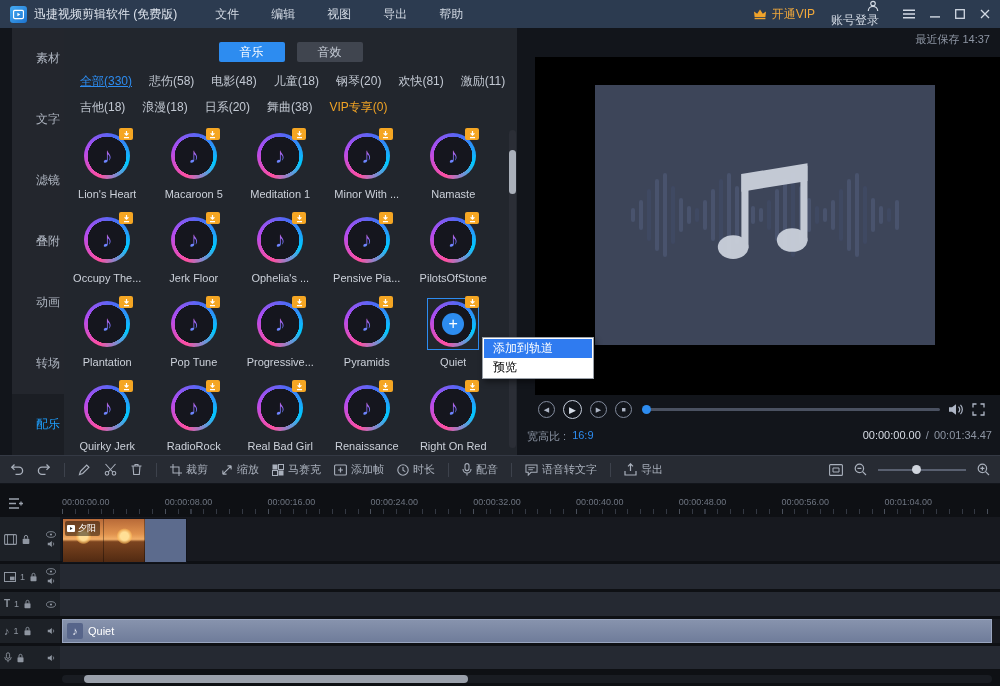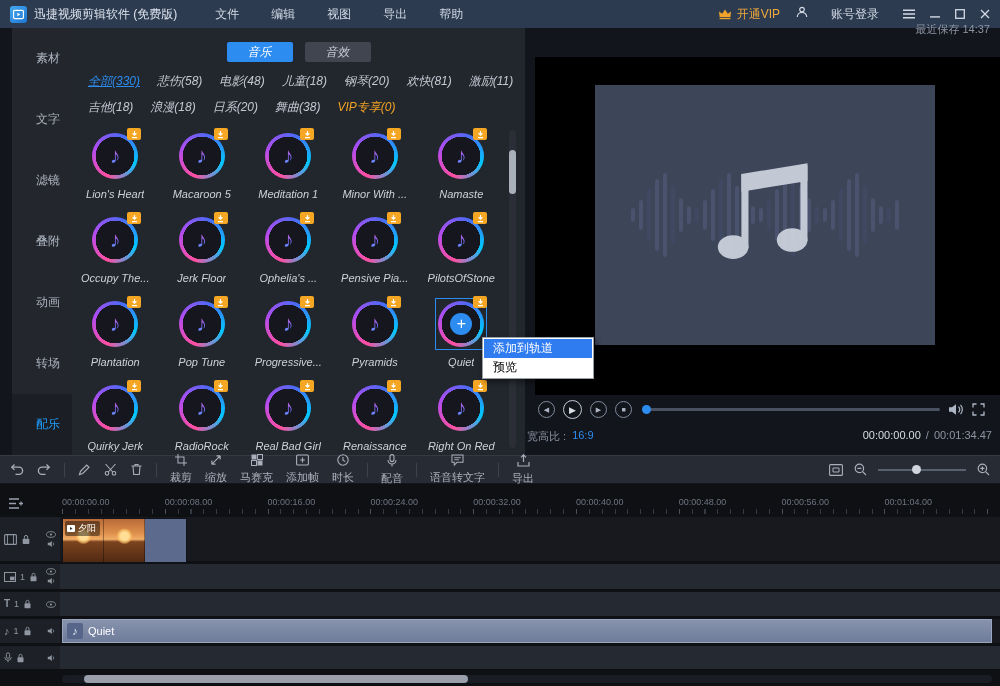--- a/index.html
+++ b/index.html
@@ -8,31 +8,31 @@
   
   .titlebar{position:absolute;left:0;top:0;width:100%;height:28px;background:#2c3b50;
             display:flex;align-items:center;padding:0 10px;box-sizing:border-box;}
   .logo{width:17px;height:17px;border-radius:3px;background:linear-gradient(135deg,#45aaf2,#1d74d0);
         display:flex;align-items:center;justify-content:center;margin-right:7px;flex:0 0 auto;}
   .app-title{font-size:12px;color:#dde3ec;margin-right:22px;white-space:nowrap;}
   .menu{display:flex;}
   .menu-item{font-size:12px;color:#d2d9e3;padding:0 16px;line-height:28px;cursor:default;}
   .tb-right{margin-left:auto;display:flex;align-items:center;gap:16px;}
   .vip{color:#f2a93b;font-size:12px;display:flex;align-items:center;gap:5px;}
-  .login{color:#d2d9e3;font-size:12px;display:flex;align-items:flex-start;gap:23px;}
+  .login{color:#d2d9e3;font-size:12px;display:flex;align-items:flex-end;gap:0;flex-direction:column;}
   .win-controls{display:flex;align-items:center;gap:15px;margin-left:8px;}
   .win-controls span{display:flex;align-items:center;}
   
-  .saved{position:absolute;top:22px;right:10px;font-size:11px;color:#8d95a3;}
+  .saved{position:absolute;top:32px;right:10px;font-size:11px;color:#8d95a3;}
   
   .sidebar{position:absolute;left:12px;top:28px;width:72px;height:430px;background:#23262d;}
   .side-item{height:61px;display:flex;align-items:center;justify-content:center;font-size:12px;color:#aeb5c0;}
   .side-item.active{color:#1ea0ff;background:#1b1e24;}
   
-  .library{position:absolute;left:72px;top:28px;width:453px;height:427px;background:#22262d;font-style:italic;}
+  .library{position:absolute;left:64px;top:28px;width:453px;height:427px;background:#22262d;}
   .tabs{display:flex;justify-content:center;gap:12px;padding-top:14px;}
   .tab{min-width:46px;text-align:center;font-size:12px;line-height:20px;height:20px;border-radius:2px;
        background:#40454f;color:#c6ccd6;padding:0 10px;}
   .tab.active{background:#2d8cf0;color:#fff;}
   .cats{display:flex;gap:17px;padding:11px 8px 0 16px;font-size:12px;color:#c3c9d3;flex-wrap:nowrap;}
   .cats.row2{padding-top:9px;}
   .cat.active{color:#2d8cf0;text-decoration:underline;}
   .cat.vip{color:#f0a325;}
   .grid{position:absolute;left:0;top:103px;width:433px;display:grid;
         grid-template-columns:repeat(5,86.5px);row-gap:15px;}
@@ -80,21 +80,21 @@
   .seek{width:296px;height:3px;background:#4a5161;border-radius:2px;position:relative;margin-left:4px;}
   .seek .dot{position:absolute;left:-2px;top:-3px;width:9px;height:9px;border-radius:50%;background:#2d8cf0;}
   .aspect{position:absolute;left:527px;top:429px;font-size:11px;color:#8a93a3;display:flex;gap:6px;}
   .aspect .blue{color:#2d8cf0;}
   .timecode{position:absolute;right:8px;top:429px;font-size:11px;color:#8d95a3;display:flex;gap:5px;}
   .timecode .cur{color:#d8dde6;}
   
   .toolbar{position:absolute;left:0;top:455px;width:100%;height:28px;background:#272b33;
            border-top:1px solid #343944;display:flex;align-items:center;gap:13px;
            padding:0 10px;box-sizing:border-box;font-size:11px;color:#a9b0bc;}
-  .t-btn{display:flex;align-items:center;gap:4px;white-space:nowrap;flex-direction:column;}
+  .t-btn{display:flex;align-items:center;gap:4px;white-space:nowrap;}
   .t-sep{width:1px;height:14px;background:#3d424c;}
   .t-right{margin-left:auto;display:flex;align-items:center;gap:11px;}
   .zoom-slider{width:88px;height:2px;background:#596070;position:relative;}
   .zoom-handle{position:absolute;left:34px;top:-4px;width:9px;height:9px;border-radius:50%;background:#d0d5dd;}
   
   .timeline{position:absolute;left:0;top:484px;width:100%;height:202px;background:#0e1014;}
   .add-track{position:absolute;left:8px;top:13px;}
   .ruler{position:absolute;left:62px;top:13px;display:flex;}
   .rlabel{width:102.8px;font-size:9px;color:#6e7581;white-space:nowrap;}
   .ticks{position:absolute;left:62px;top:25px;right:0;height:5px;

